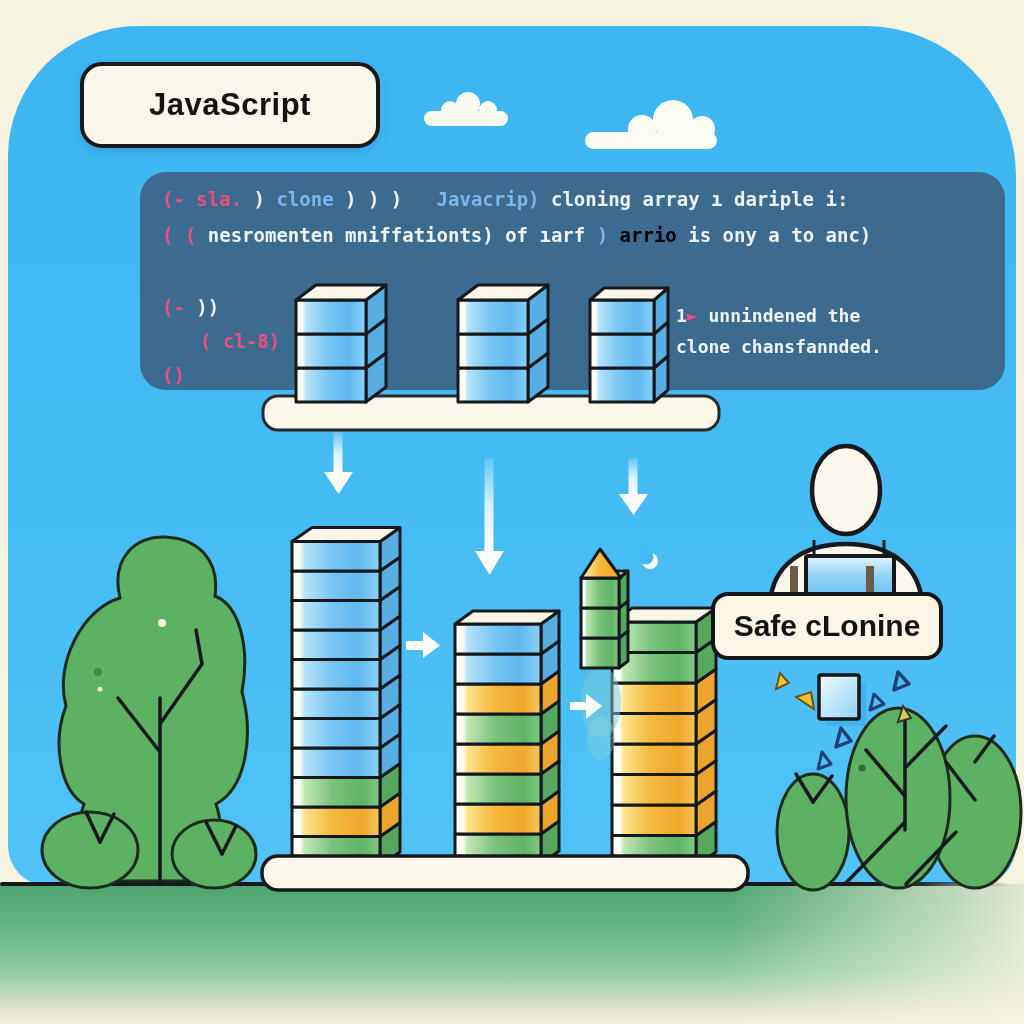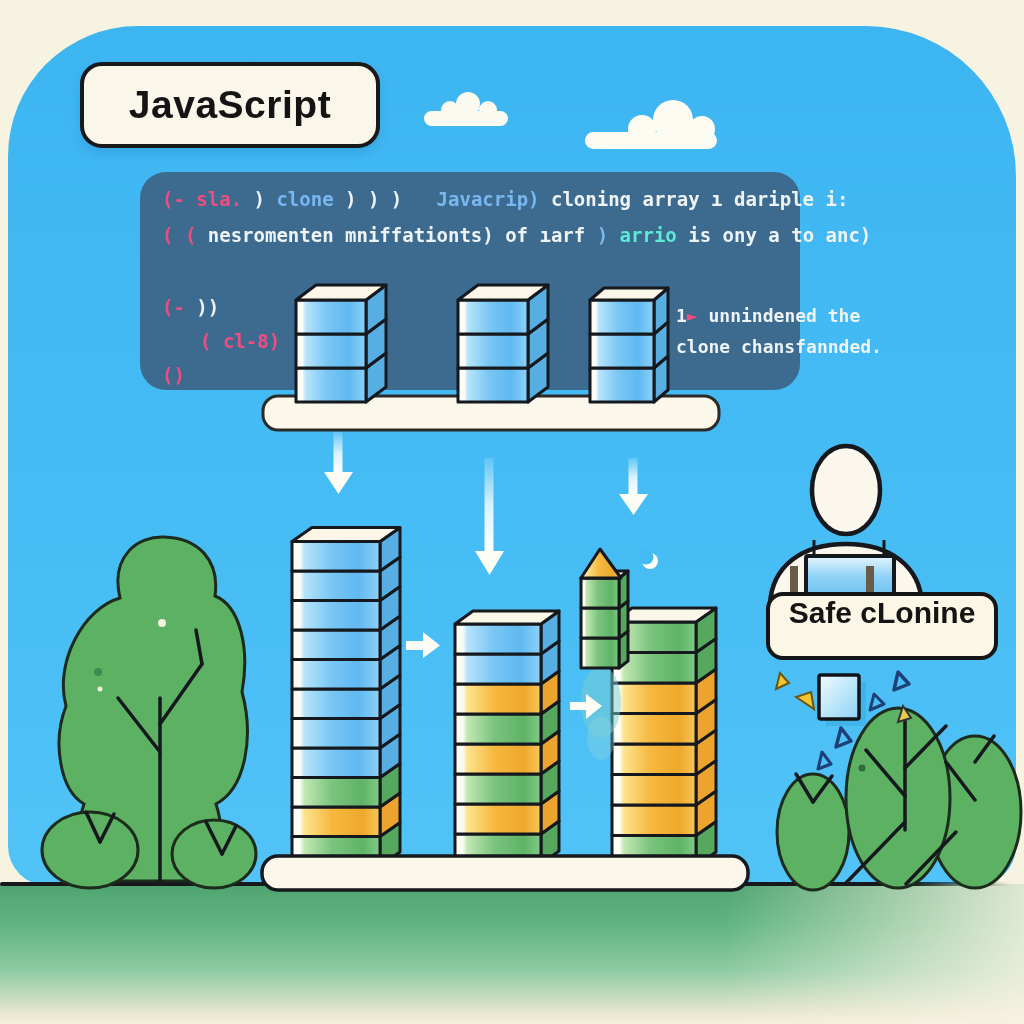--- a/index.html
+++ b/index.html
@@ -7,35 +7,35 @@
        background:#f7f3e1;font-family:"Liberation Sans",sans-serif;}
   #sky{position:absolute;left:8px;top:26px;width:1008px;height:860px;z-index:1;
        background:linear-gradient(180deg,#3db5f1 0%,#45bcf4 55%,#52c3f7 100%);
        border-radius:130px 150px 40px 40px;}
   #ground{position:absolute;left:0;top:884px;width:1024px;height:140px;z-index:1;
        background:linear-gradient(180deg,#4ea470 0%,#62b582 30%,#8ecba2 62%,#e7e6cf 92%,#f4f0dc 100%);}
   #ground-fade{position:absolute;right:0;top:884px;width:300px;height:140px;z-index:1;
        background:linear-gradient(90deg,rgba(247,243,225,0),rgba(247,243,225,.85));}
   #ground-line{position:absolute;left:0;top:882px;width:1010px;height:4px;z-index:1;
        background:linear-gradient(90deg,#16181b 90%,rgba(22,24,27,0));border-radius:2px;}
-  #codeblock{position:absolute;left:140px;top:172px;width:660px;height:218px;z-index:2;
+  #codeblock{position:absolute;left:140px;top:172px;width:865px;height:218px;z-index:2;
        background:#3d6b90;border-radius:26px;}
   .code-line{position:absolute;font:bold 19px "DejaVu Sans Mono",monospace;white-space:pre;}
-  .tp{color:#ef4d80}.tb{color:#79b7f0}.tg{color:#5eead4}.tw{color:#eef3f4}
+  .tp{color:#ef4d80}.tb{color:#79b7f0}.tg{color:#000000}.tw{color:#eef3f4}
   #note{position:absolute;left:676px;top:300px;z-index:2;
        font:bold 18px "DejaVu Sans Mono",monospace;line-height:31px;color:#eef3f4;white-space:pre;}
   #scene{position:absolute;left:0;top:0;width:1024px;height:1024px;z-index:3;}
   #badge{position:absolute;left:80px;top:62px;width:292px;height:78px;z-index:4;
        background:#faf6ea;border:4px solid #191919;border-radius:22px;
        box-shadow:0 6px 8px rgba(30,120,190,.25);
        display:flex;align-items:center;justify-content:center;
-       font-size:39px;font-weight:bold;color:#141414;letter-spacing:.5px;}
-  #sign{position:absolute;left:766px;top:592px;width:224px;height:60px;z-index:4;
+       font-size:31px;font-weight:bold;color:#141414;letter-spacing:.5px;}
+  #sign{position:absolute;left:711px;top:592px;width:224px;height:60px;z-index:4;
        background:#fbf6e6;border:4.5px solid #151515;border-radius:17px;
-       display:flex;align-items:flex-start;justify-content:center;
+       display:flex;align-items:center;justify-content:center;
        font-size:30px;font-weight:bold;color:#141414;}
 </style>
 </head>
 <body>
 
 <div id="sky"></div>
 <div id="ground"></div>
 <div id="ground-fade"></div>
 <div id="ground-line"></div>
 

